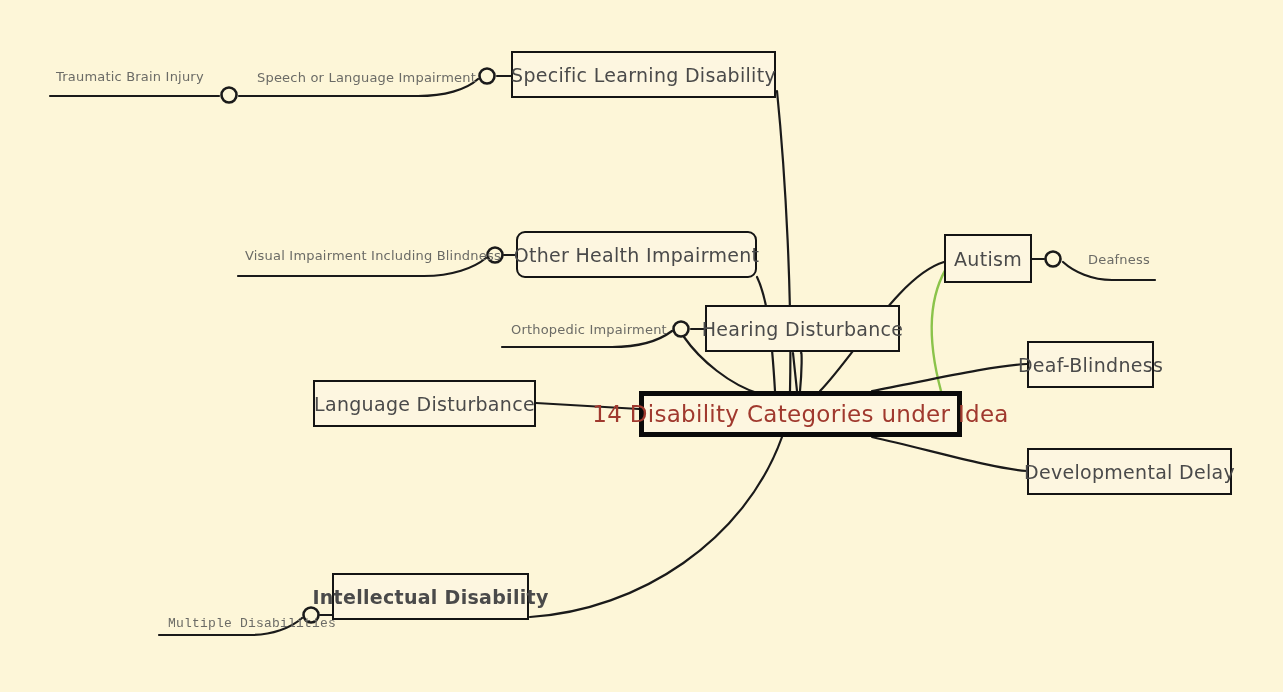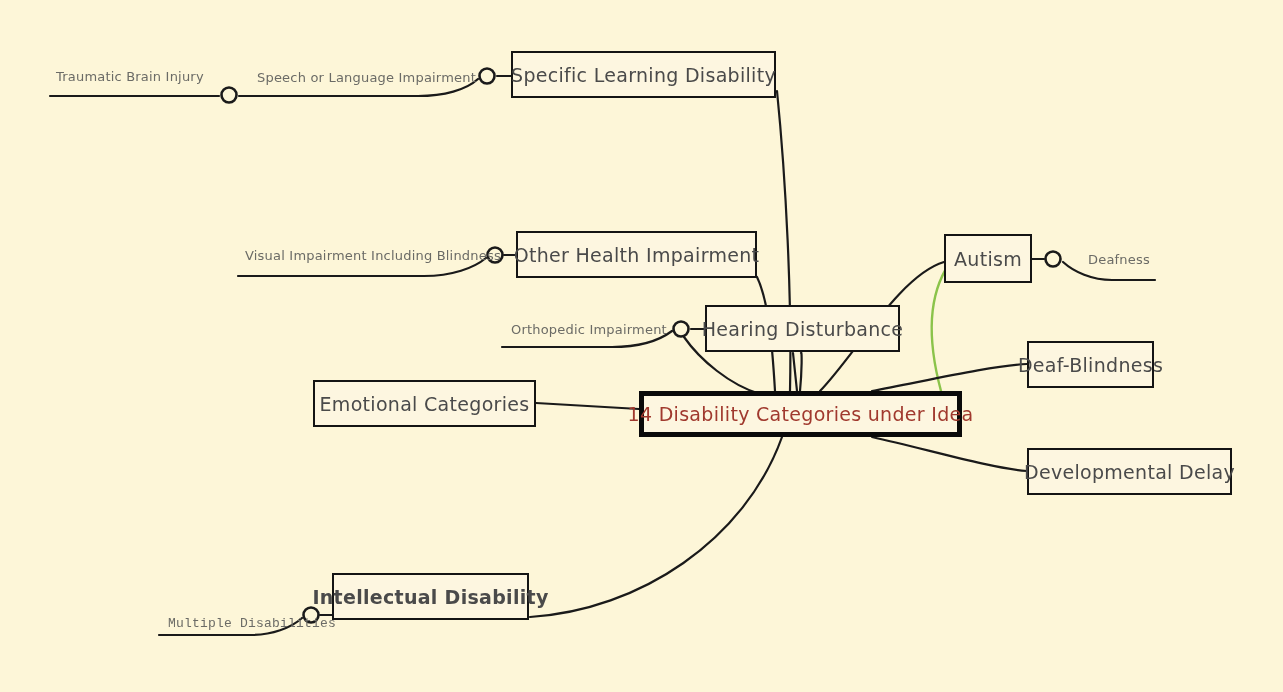--- a/index.html
+++ b/index.html
@@ -50,21 +50,21 @@
     font-family: "DejaVu Sans", sans-serif;
     font-size: 19px;
     letter-spacing: 0.3px;
     white-space: nowrap;
     padding: 0 6px;
   }
   .node-box.root {
     border-width: 5px;
     border-color: #0a0a0a;
     color: #a0392e;
-    font-size: 19px;
+    font-size: 23px;
   }
   .leaf-label {
     position: absolute;
     color: #6b6b66;
     font-family: "DejaVu Sans", sans-serif;
     font-size: 13px;
     letter-spacing: 0.2px;
     white-space: nowrap;
   }
 </style>
@@ -116,42 +116,42 @@
   <circle class="node-marker" cx="495" cy="255" r="7.5"></circle>
   <circle class="node-marker" cx="681" cy="329" r="7.5"></circle>
   <circle class="node-marker" cx="1053" cy="259" r="7.5"></circle>
   <circle class="node-marker" cx="311" cy="615" r="7.5"></circle>
 </svg>
 
 <div class="node-box" style="left:511px; top:51px; width:265px; height:47px;">
   <span>Specific Learning Disability</span>
 </div>
 
-<div class="node-box" style="left:516px; top:231px; width:241px; height:47px;">
+<div class="node-box" style="left:516px; top:231px; width:241px; height:47px;border-radius:9px;">
   <span>Other Health Impairment</span>
 </div>
 
 <div class="node-box" style="left:705px; top:305px; width:195px; height:47px;">
   <span>Hearing Disturbance</span>
 </div>
 
 <div class="node-box" style="left:944px; top:234px; width:88px; height:49px;">
   <span>Autism</span>
 </div>
 
 <div class="node-box" style="left:1027px; top:341px; width:127px; height:47px;">
   <span>Deaf-Blindness</span>
 </div>
 
 <div class="node-box" style="left:1027px; top:448px; width:205px; height:47px;">
   <span>Developmental Delay</span>
 </div>
 
 <div class="node-box" style="left:313px; top:380px; width:223px; height:47px;">
-  <span>Emotional Categories</span>
+  <span>Language Disturbance</span>
 </div>
 
 <div class="node-box" style="left:332px; top:573px; width:197px; height:47px;font-weight:bold;">
   <span>Intellectual Disability</span>
 </div>
 
 <div class="node-box root" style="left:639px; top:391px; width:323px; height:46px;">
   <span>14 Disability Categories under Idea</span>
 </div>
 

